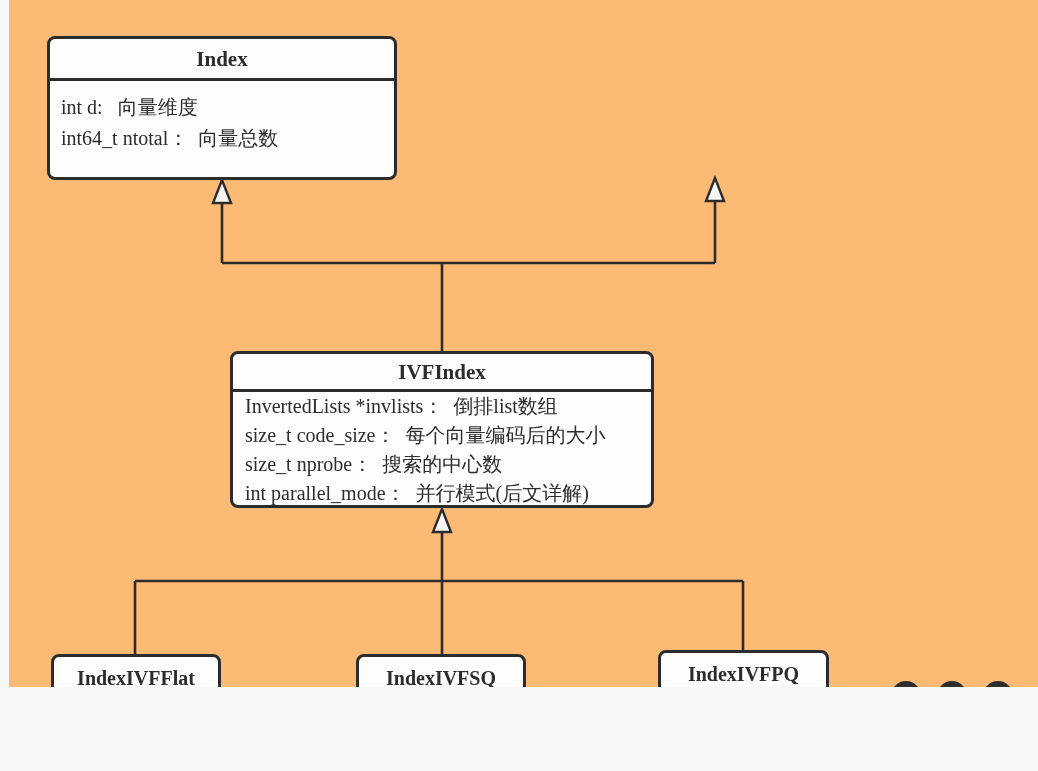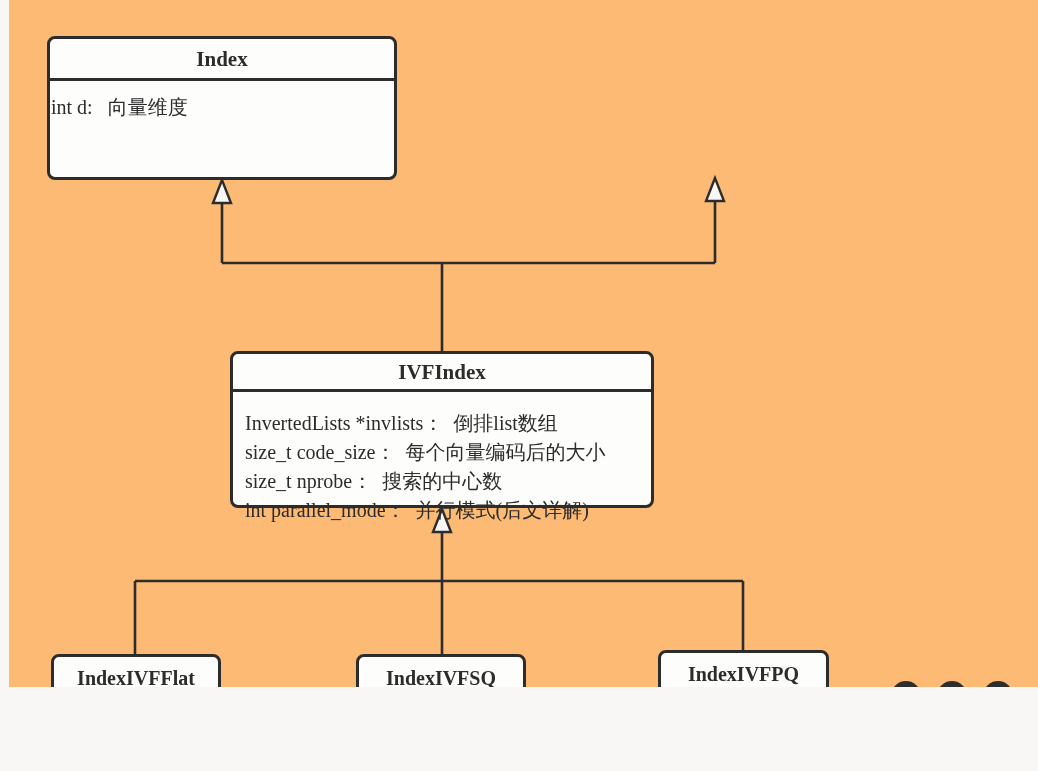--- a/index.html
+++ b/index.html
@@ -38,25 +38,25 @@
     font-size: 21px;
     line-height: 26px;
     padding: 7px 6px 6px 6px;
     white-space: nowrap;
   }
   .box-ivfindex .class-title { padding: 5px 6px 4px 6px; }
   .class-body {
     flex: 1;
     font-size: 20px;
     white-space: pre-wrap;
-    padding: 11px 11px 4px 1px;
+    padding: 11px 11px 4px 11px;
     line-height: 31px;
   }
   .box-level1 .class-body { padding: 5px 10px 4px 12px; line-height: 30px; }
-  .box-ivfindex .class-body { padding: 17px 10px 2px 12px; line-height: 29px; }
+  .box-ivfindex .class-body { padding: 0 10px 2px 12px; line-height: 29px; }
   .subclass .class-title { font-size: 20px; padding: 8px 6px 6px 6px; }
   .subclass .class-body { padding: 0; }
   #ellipsis {
     position: absolute;
     left: 882px;
     top: 681px;
     display: flex;
     gap: 16px;
   }
   .dot {
@@ -77,21 +77,21 @@
 
     <path d="M433 531 L433 581 M126 581 L734 581 M126 581 L126 654 M433 581 L433 654 M734 581 L734 657" fill="none" stroke="#2c2c2c" stroke-width="2.6"></path>
 
     <path d="M213 180 L204 203 L222 203 Z" fill="#f8f7f6" stroke="#2c2c2c" stroke-width="2.4"></path>
     <path d="M706 178 L697 201 L715 201 Z" fill="#f8f7f6" stroke="#2c2c2c" stroke-width="2.4"></path>
     <path d="M433 509 L424 532 L442 532 Z" fill="#f8f7f6" stroke="#2c2c2c" stroke-width="2.4"></path>
   </svg>
 
   <div class="class-box box-index" style="left:38px; top:36px; width:350px; height:144px;">
     <div class="class-title">Index</div>
-    <div class="class-body"><div>int d:   向量维度</div></div>
+    <div class="class-body"><div>int d:   向量维度</div><div>int64_t ntotal：  向量总数</div></div>
   </div>
 
 
   <div class="class-box box-ivfindex" style="left:221px; top:351px; width:424px; height:157px;">
     <div class="class-title">IVFIndex</div>
     <div class="class-body"><div>InvertedLists *invlists：  倒排list数组</div><div>size_t code_size：  每个向量编码后的大小</div><div>size_t nprobe：  搜索的中心数</div><div>int parallel_mode：  并行模式(后文详解)</div></div>
   </div>
 
   <div class="class-box subclass" style="left:42px; top:654px; width:170px; height:75px;justify-content:center;">
     <div class="class-title">IndexIVFFlat</div>

